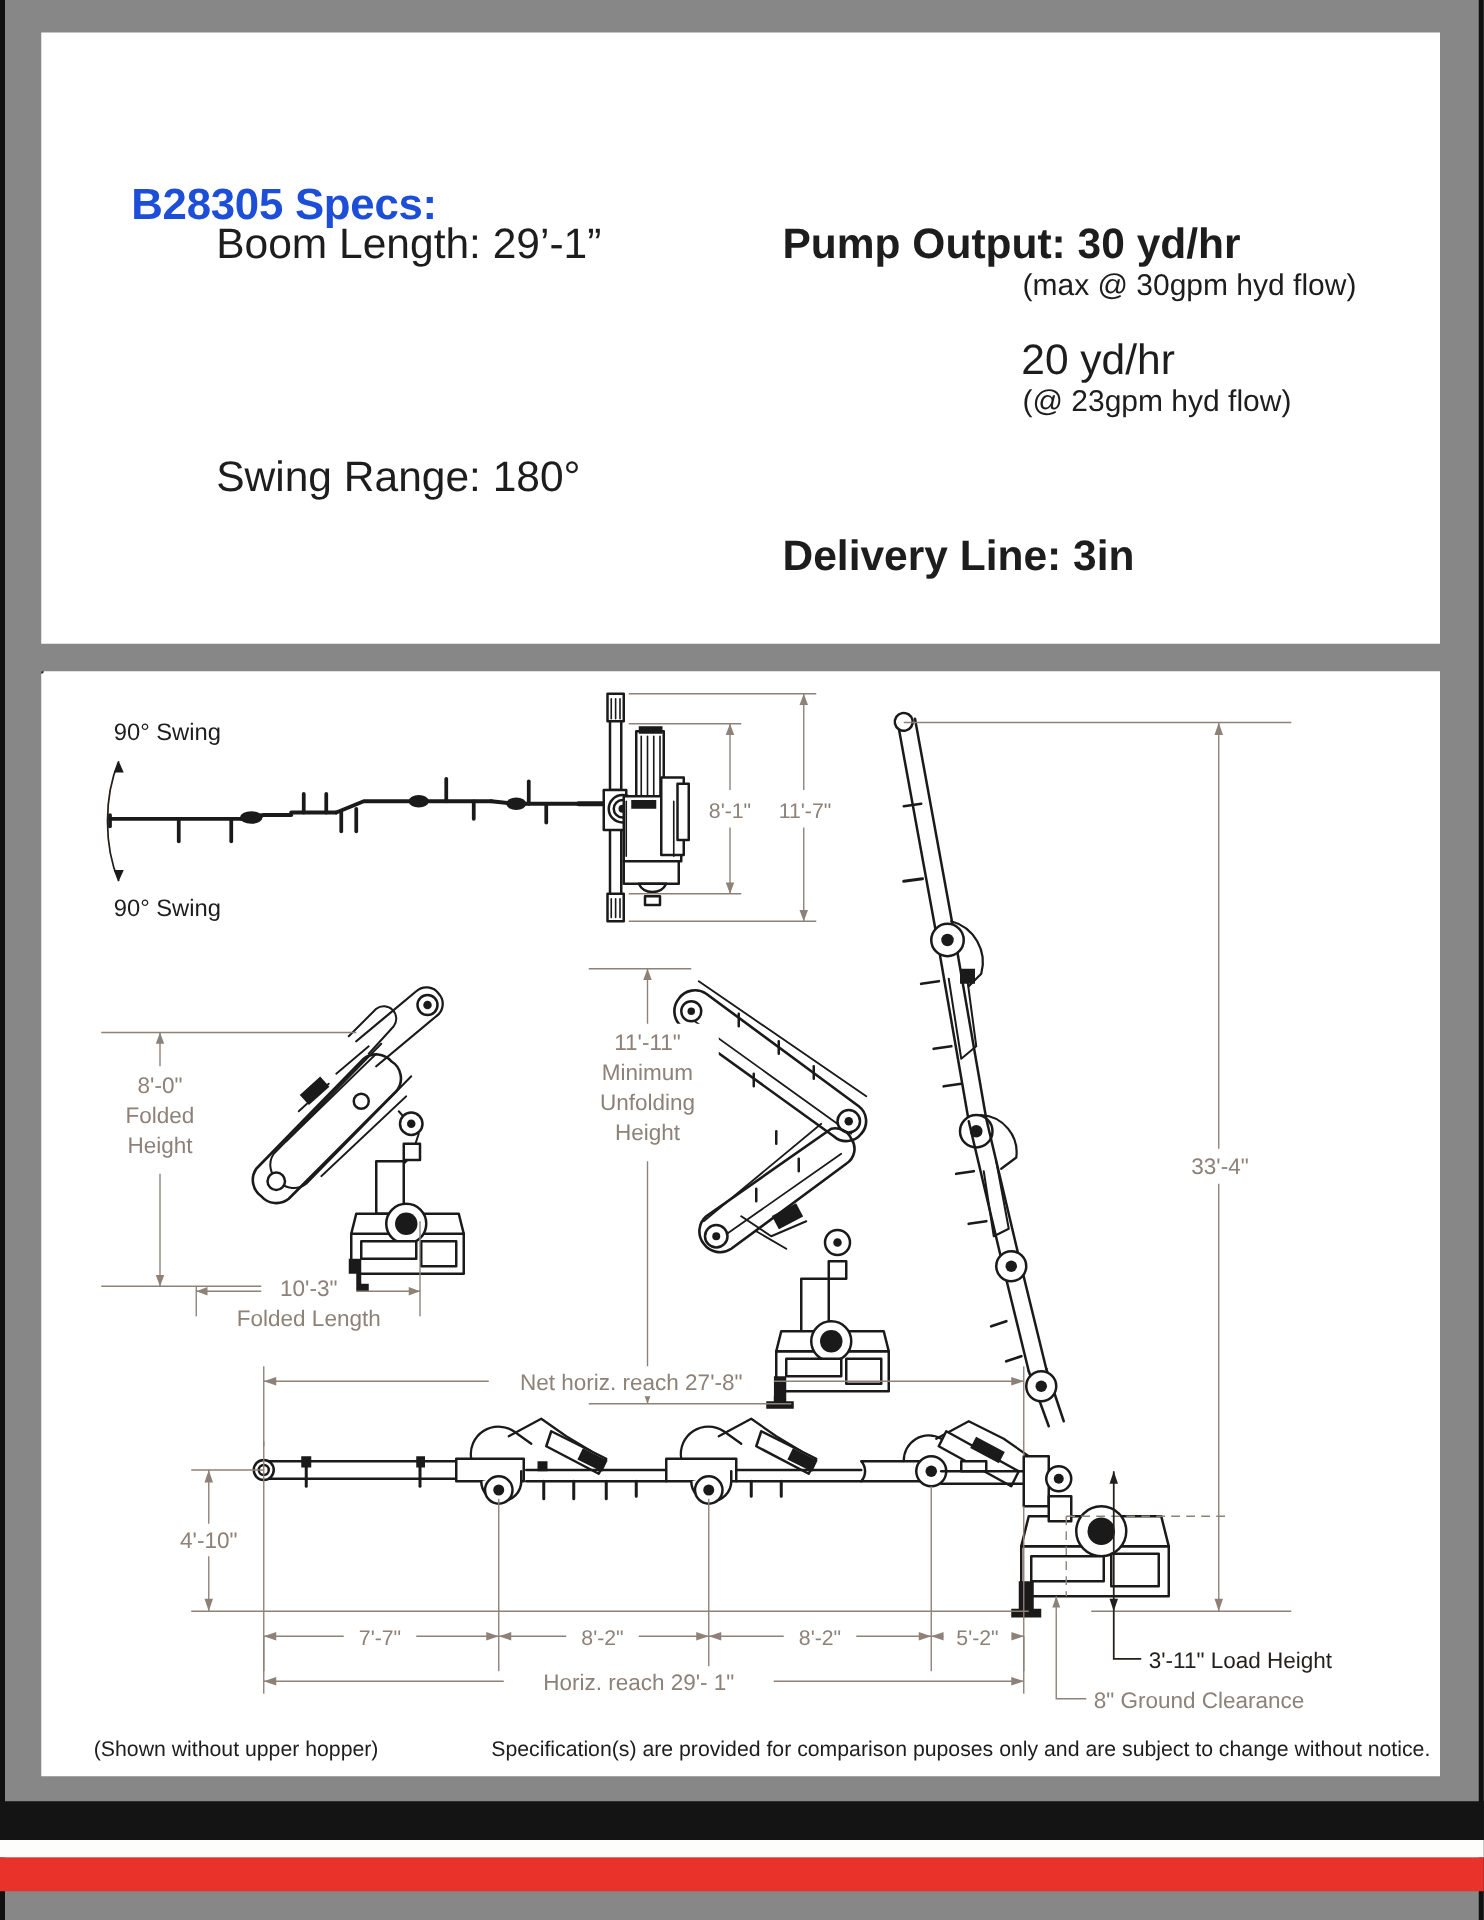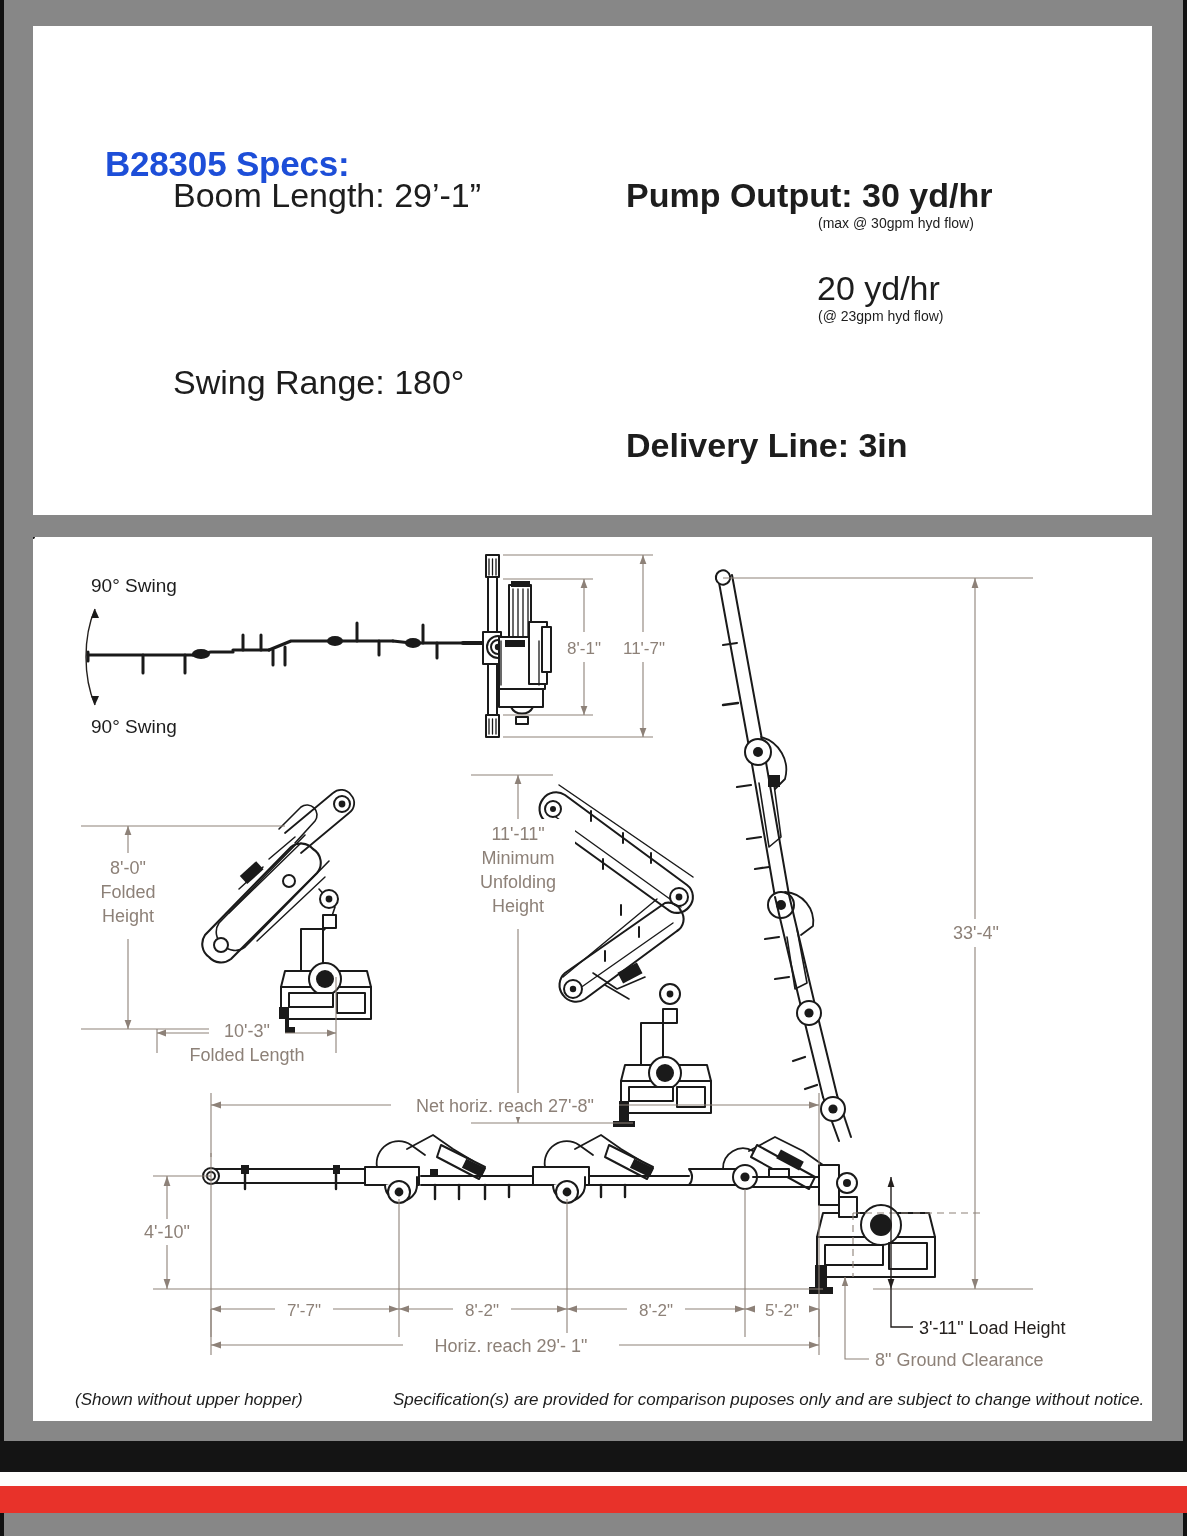--- a/index.html
+++ b/index.html
@@ -24,37 +24,37 @@
   #band-black{top:1441px;height:31px;background:#141414;}
   #band-white{top:1472px;height:14px;background:#fdfdfb;}
   #band-red{top:1486px;height:27px;background:#e8322a;}
 
   
   #spec-title{
     position:absolute;left:72px;top:74px;
     font-size:35px;font-weight:bold;color:#1d4ed8;letter-spacing:-0.2px;margin-top:44px;
   }
   .spec-line{position:absolute;font-size:34px;color:#1d1d1d;white-space:nowrap;}
-  .spec-sub{position:absolute;font-size:14px;color:#1d1d1d;white-space:nowrap;}
+  .spec-sub{position:absolute;font-size:24px;color:#1d1d1d;white-space:nowrap;}
 
   .col-l{left:140px;}
   .col-r{left:593px;font-weight:bold;}
 
   
   #diagram{position:absolute;left:33px;top:537px;width:1119px;height:884px;}
   .dimtxt{font-family:"Liberation Sans",sans-serif;fill:#8d8178;}
   .dimtxt-dark{font-family:"Liberation Sans",sans-serif;fill:#231f1d;}
   .swingtxt{font-family:"Liberation Sans",sans-serif;fill:#1d1d1d;}
   .dline{stroke:#8d8178;stroke-width:1.1;fill:none;}
   .dline-dark{stroke:#231f1d;stroke-width:1.4;fill:none;}
   .mach{stroke:#1a1a1a;fill:none;stroke-width:2.1;stroke-linejoin:round;stroke-linecap:round;}
   .mach-thin{stroke:#1a1a1a;fill:none;stroke-width:1.3;stroke-linejoin:round;stroke-linecap:round;}
   .mach-fill{fill:#1a1a1a;stroke:none;}
   .mach-w{fill:#ffffff;stroke:#1a1a1a;stroke-width:2;}
-  .foot{position:absolute;font-size:17px;color:#1d1d1d;white-space:nowrap;font-style:italic;}
+  .foot{position:absolute;font-size:17px;color:#1d1d1d;white-space:nowrap;}
 </style>
 </head>
 <body>
 
 <div class="page">
 
   <div class="edge-left"></div>
   <div class="edge-right"></div>
 
   <div class="panel" id="spec-panel">

